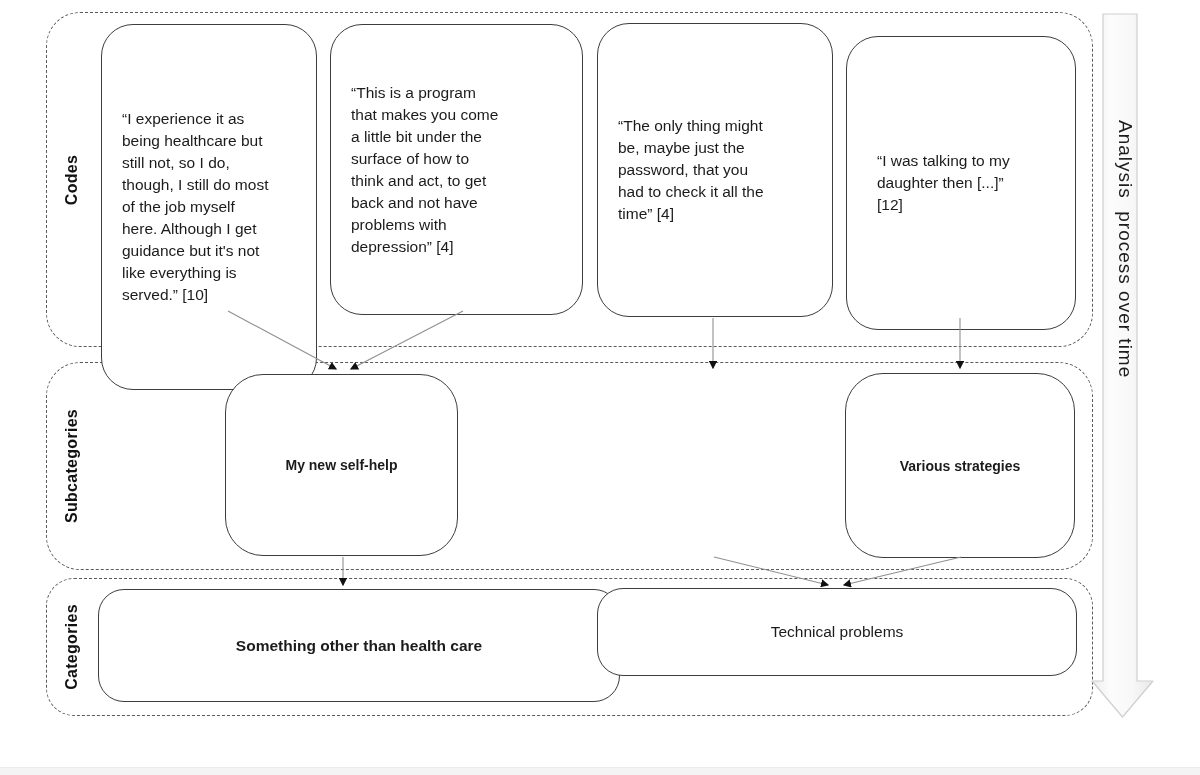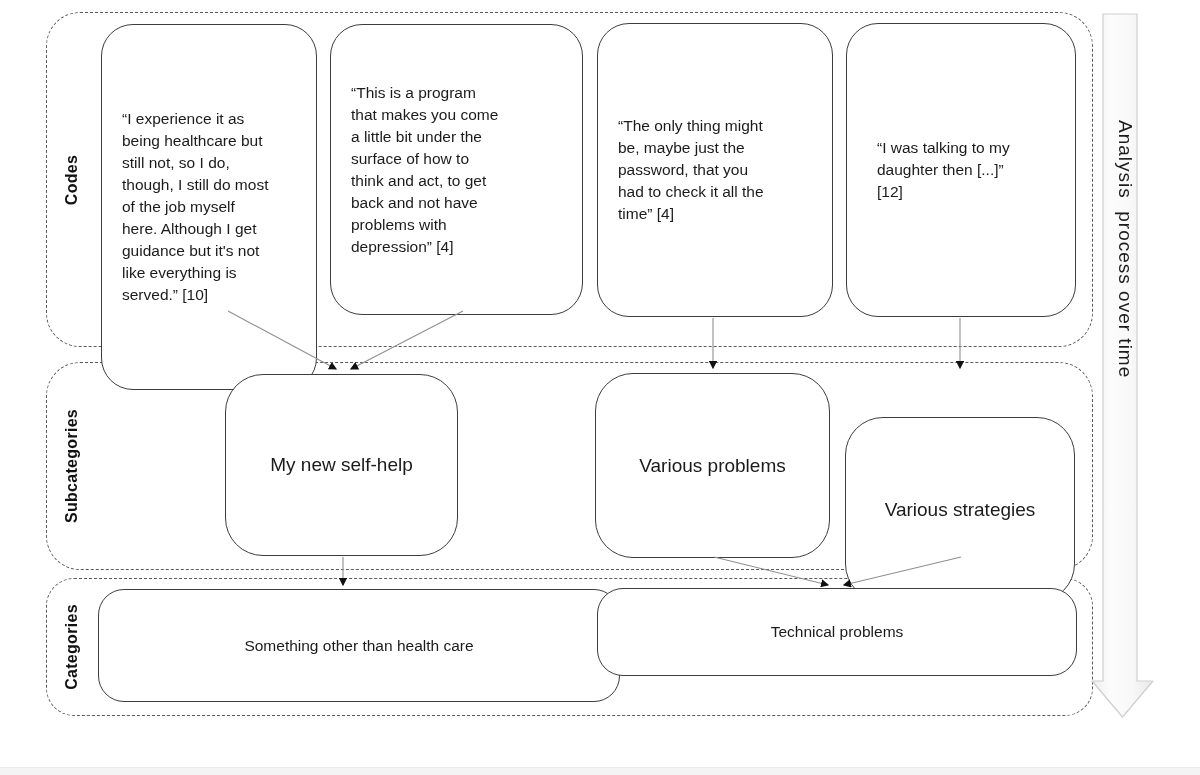--- a/index.html
+++ b/index.html
@@ -20,21 +20,21 @@
   }
   .node{
     position:absolute;background:#fff;border:1.4px solid #3d3d3d;
     display:flex;align-items:center;box-sizing:border-box;
   }
   .quote{
     border-radius:32px;padding:0 14px 0 20px;font-size:15.5px;line-height:22px;
     white-space:pre-line;text-align:left;
   }
   .quote.pad-lg{padding-left:30px;}
-  .subcat{border-radius:38px;justify-content:center;text-align:center;font-size:19px;}
+  .subcat{border-radius:38px;justify-content:center;text-align:center;font-size:14px;font-weight:bold;}
   .cat{border-radius:26px;justify-content:center;text-align:center;font-size:15.5px;}
   .connectors{position:absolute;left:0;top:0;pointer-events:none;}
   .timeline-arrow{position:absolute;left:1085px;top:10px;}
   .timeline-label{
     position:absolute;left:1094px;top:12px;width:62px;height:675px;
     display:flex;align-items:flex-start;justify-content:center;
   }
   .timeline-label span{
     writing-mode:vertical-rl;white-space:pre;font-size:19px;letter-spacing:1px;
     color:#1c1c1c;margin-top:108px;
@@ -84,37 +84,34 @@
 problems with
 depression” [4]</div>
   </div>
   <div class="node quote" style="left:597px;top:23px;width:236px;height:294px;">
     <div>“The only thing might
 be, maybe just the
 password, that you
 had to check it all the
 time” [4]</div>
   </div>
-  <div class="node quote pad-lg" style="left:846px;top:23px;width:230px;height:294px;">
+  <div class="node quote pad-lg" style="left:846px;top:36px;width:230px;height:294px;">
     <div>“I was talking to my
 daughter then [...]”
 [12]</div>
   </div>
 
   <div class="node subcat" style="left:225px;top:374px;width:233px;height:182px;">
     <div>My new self-help</div>
   </div>
-  <div class="node subcat" style="left:595px;top:373px;width:235px;height:185px;">
-    <div>Various problems</div>
-  </div>
-  <div class="node subcat" style="left:845px;top:373px;width:230px;height:185px;margin-top:44px;">
+  <div class="node subcat" style="left:845px;top:373px;width:230px;height:185px;">
     <div>Various strategies</div>
   </div>
 
-  <div class="node cat" style="left:98px;top:589px;width:522px;height:113px;">
+  <div class="node cat" style="left:98px;top:589px;width:522px;height:113px;font-weight:bold;">
     <div>Something other than health care</div>
   </div>
   <div class="node cat" style="left:597px;top:588px;width:480px;height:88px;">
     <div>Technical problems</div>
   </div>
 
   <svg class="connectors" width="1200" height="775" viewBox="0 0 1200 775">
     <defs>
       <marker id="ah" viewBox="0 0 10 10" refX="8.5" refY="5" markerWidth="7.5" markerHeight="7.5" orient="auto-start-reverse">
         <path d="M0,0 L10,5 L0,10 z" fill="#111111"></path>

